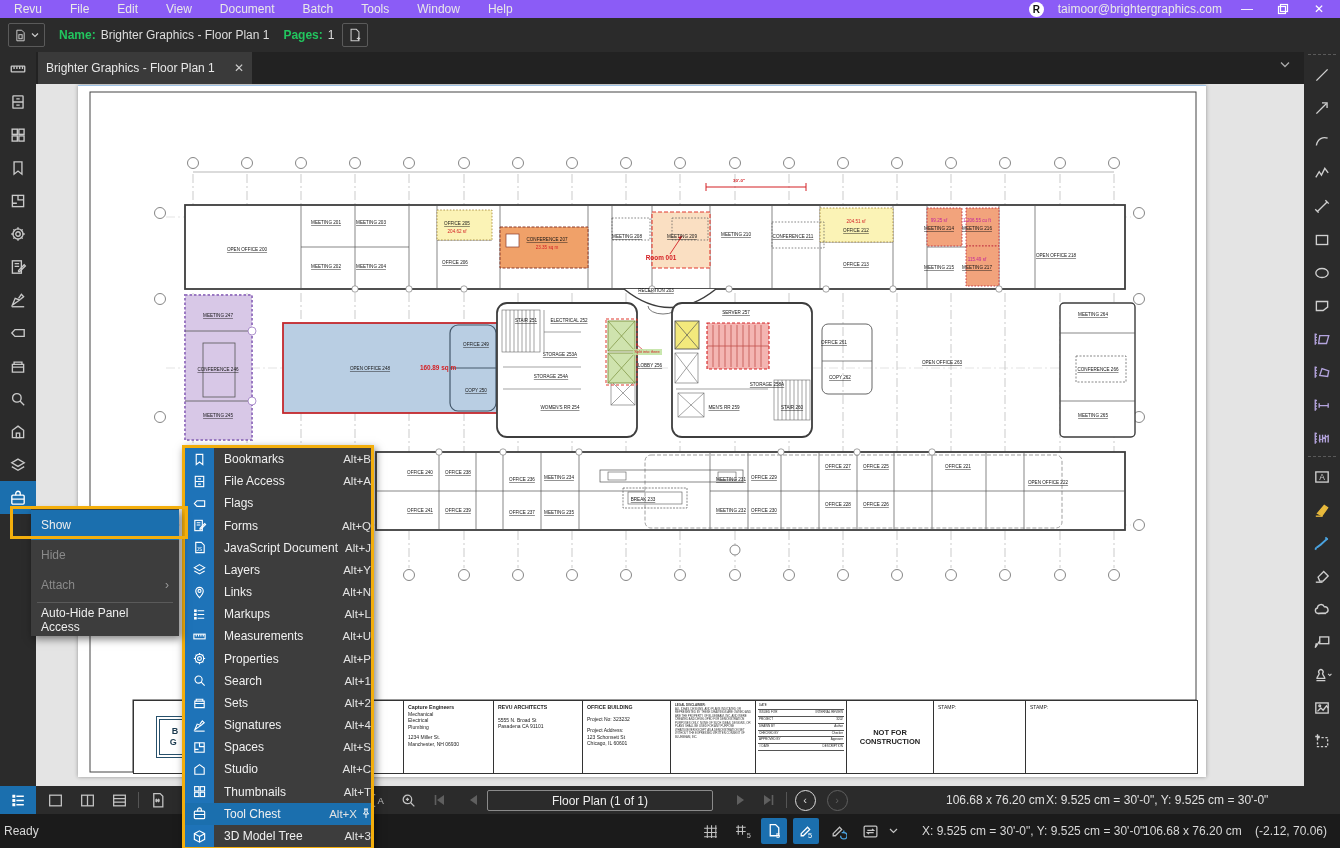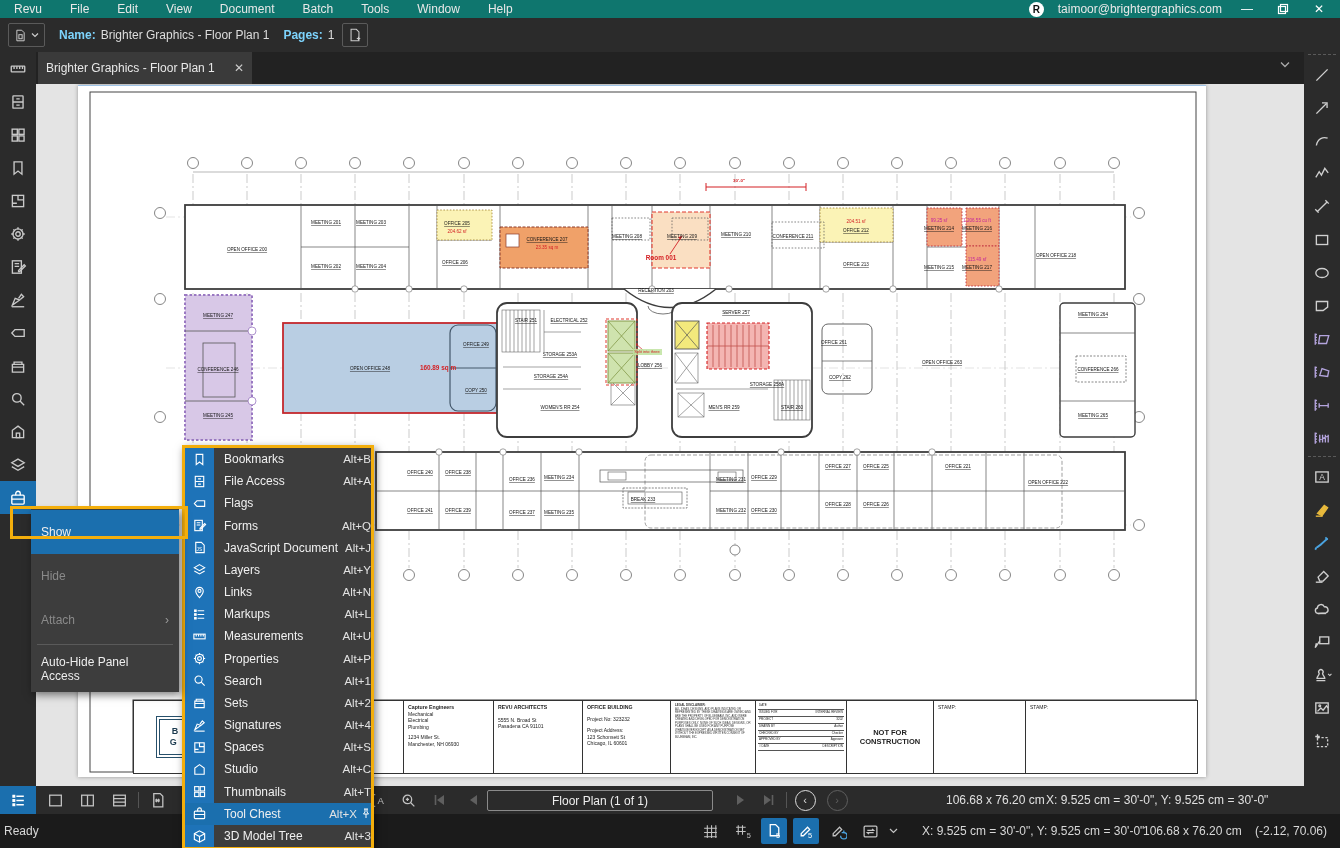--- a/index.html
+++ b/index.html
@@ -2,35 +2,35 @@
 <html><head>
 <meta charset="utf-8">
 <style>
   html,body{margin:0;padding:0}
   body{width:1340px;height:848px;position:relative;background:#1c1c1c;
        font-family:"Liberation Sans",sans-serif;overflow:hidden;
        -webkit-font-smoothing:antialiased}
   svg{display:block}
 
   
-  .titlebar{position:absolute;left:0;top:0;width:1340px;height:18px;background:#0f766e;
+  .titlebar{position:absolute;left:0;top:0;width:1340px;height:18px;background:#8b5cf6;
             display:flex;align-items:center;color:#e8e8e8;font-size:12px;z-index:5}
   .tmenu{padding:0 14px;cursor:default;white-space:nowrap}
   .tmenu:first-child{padding-left:14px}
   .tb-right{margin-left:auto;display:flex;align-items:center;gap:14px;padding-right:10px}
   .winbtn{width:22px;height:16px;display:flex;align-items:center;justify-content:center;color:#fff}
   .revu-logo{width:15px;height:15px;border-radius:50%;background:#fff;color:#111;
              font-weight:bold;font-size:10px;display:flex;align-items:center;justify-content:center}
 
   
   .docbar{position:absolute;left:0;top:18px;width:1340px;height:34px;background:#2b2b2b;
           display:flex;align-items:center;color:#ddd;font-size:12px;z-index:5}
   .dbtn{border:1px solid #5a5a5a;border-radius:2px;height:22px;display:flex;align-items:center;
         padding:0 5px;gap:4px;margin-left:8px;color:#ccc}
-  .dlabel{font-weight:bold;color:#7dd3fc;margin-left:14px}
+  .dlabel{font-weight:bold;color:#22c55e;margin-left:14px}
   .dval{margin-left:5px;color:#ddd}
 
   
   .tabbar{position:absolute;left:36px;top:52px;width:1268px;height:32px;background:#222;z-index:4}
   .tab{position:absolute;left:2px;top:0;height:32px;width:198px;background:#3a3a3a;
        display:flex;align-items:center;color:#e8e8e8;font-size:12px;padding:0 8px}
   .tabclose{margin-left:auto;color:#ccc;font-size:12px}
   .tab-overflow{position:absolute;right:14px;top:9px;color:#aaa}
 
   
@@ -90,21 +90,21 @@
   .prow .pic{width:29px;align-self:stretch;background:#1e73b8;display:flex;align-items:center;justify-content:center;flex:none}
   .prow.active{background:#1b6fae}
   .prow.active .pic{background:#1b6fae}
   .prow .pl{margin-left:10px;white-space:nowrap}
   .prow .ps{margin-left:auto;margin-right:0;color:#e2e2e2;font-size:11.5px;display:flex;align-items:center;gap:4px}
   .prow .pic svg{stroke:#fff;fill:none;stroke-width:1.2}
 
   
   .cmenu{position:absolute;left:31px;top:509px;width:148px;z-index:10;background:#3d3d3d;
          box-shadow:2px 3px 8px rgba(0,0,0,.5);font-size:12px;color:#eee;padding:1px 0}
-  .crow{height:22px;display:flex;align-items:center;padding:11px 10px}
+  .crow{height:22px;display:flex;align-items:center;padding:4px 10px}
   .crow.sel{background:#1b6fae}
   .crow.dis{color:#8a8a8a}
   .crow .arr{margin-left:auto;color:#9a9a9a}
   .csep{border-top:1px solid #5a5a5a;margin:2px 6px}
   .show-hl{position:absolute;left:10px;top:506px;width:172px;height:27px;border:3px solid #f3ae0c;
            z-index:11;pointer-events:none}
 
   
   .btoolbar{position:absolute;left:0;top:786px;width:1340px;height:28px;background:#2b2b2b;z-index:6;
             color:#ddd;font-size:12px}

